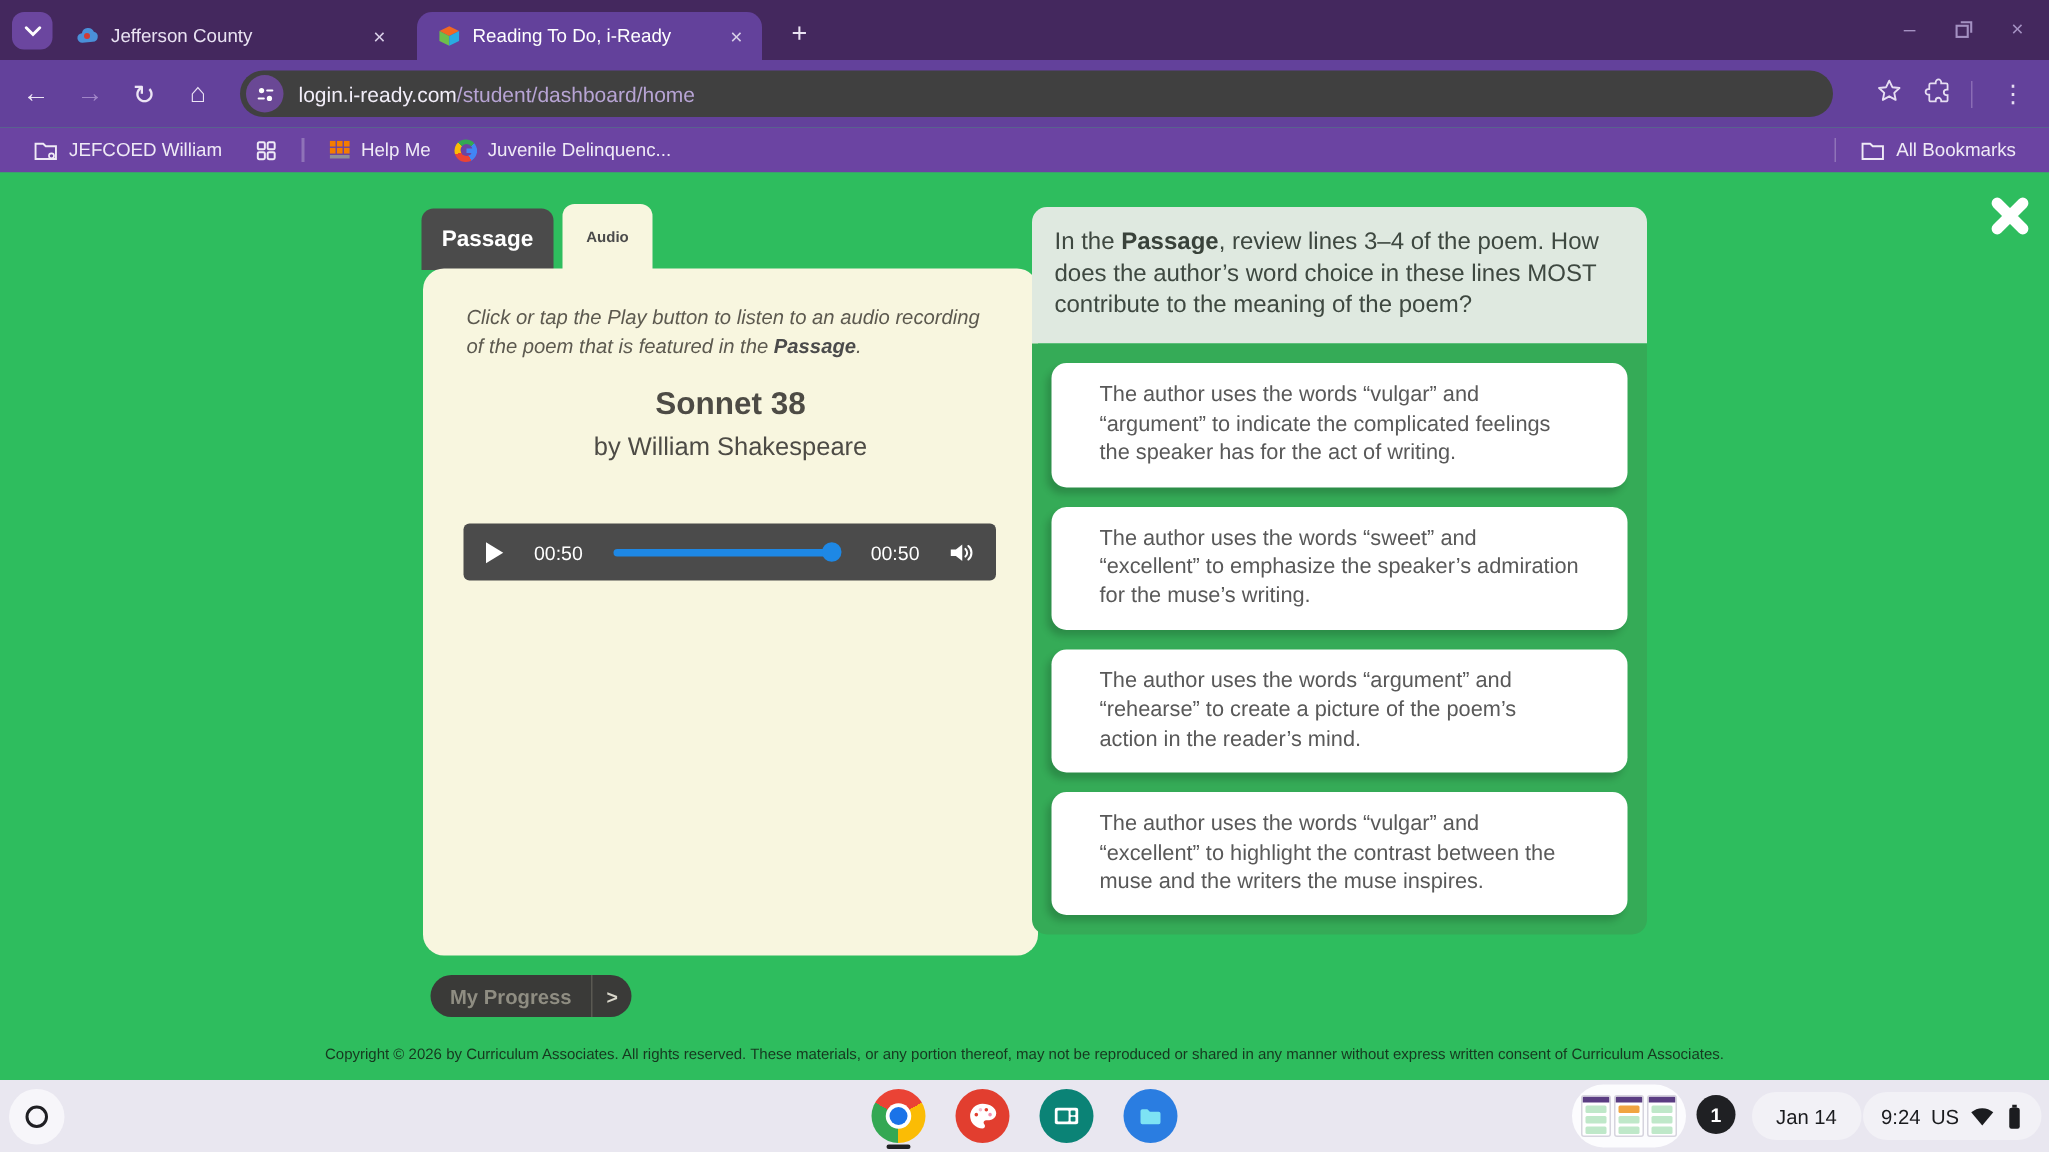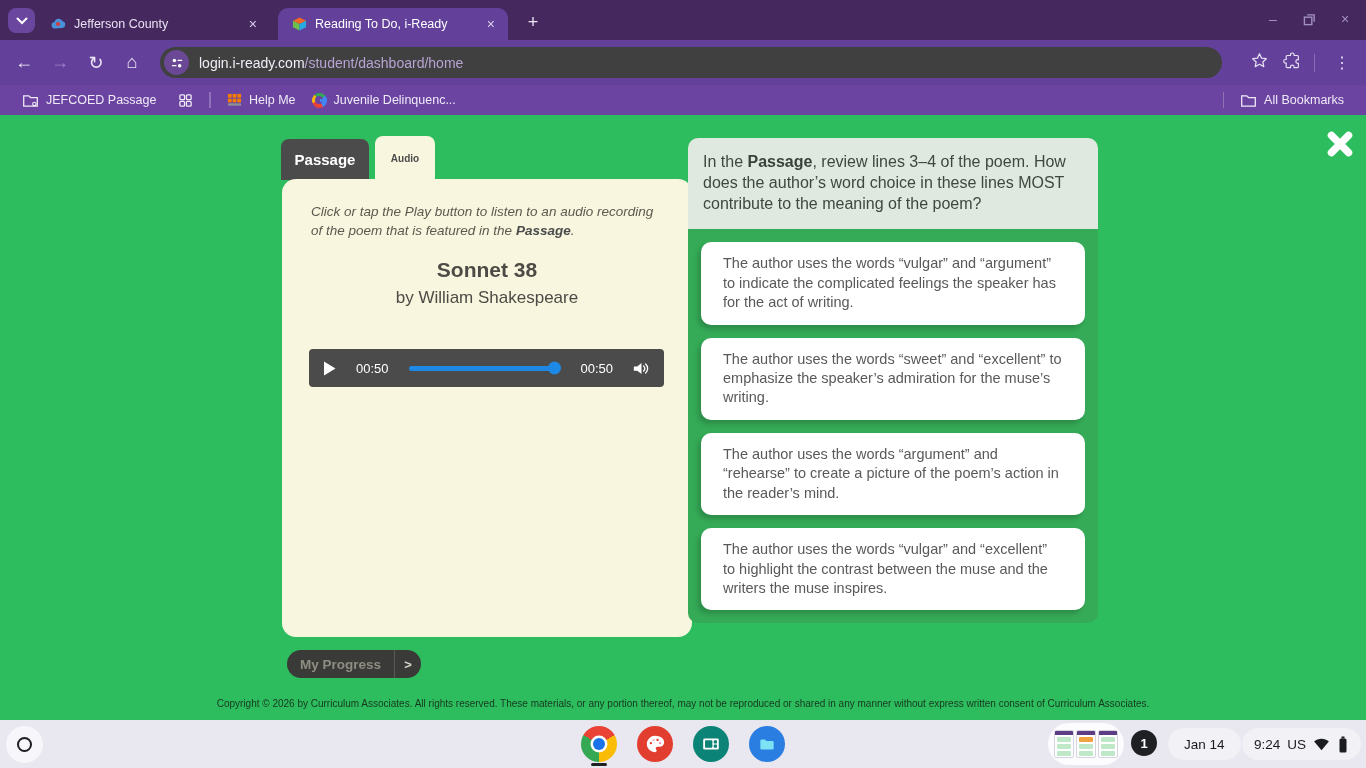--- a/index.html
+++ b/index.html
@@ -71,21 +71,21 @@
   .mp-label { padding:0 13px; color:#8f8d82; font-weight:bold; font-size:13.5px; }
   .mp-div { width:1px; height:28px; background:#5a5952; }
   .mp-chev { width:26px; text-align:center; color:#d9d7cb; font-weight:bold; font-size:13px; }
 
   .question-panel { position:absolute; left:688px; top:23px; width:410px; }
   .question-header { background:#dfe9e0; border-radius:10px 10px 0 0; padding:13px 15px 15px 15px;
     font-size:16px; color:#3e4840; line-height:1.32; }
   .question-header b { color:#39423a; }
   .answers { background:#35ab57; border-radius:0 0 10px 10px; padding:13px; display:flex;
     flex-direction:column; gap:13px; }
-  .answer-card { background:#ffffff; border-radius:10px; padding:12px 22px; font-size:14.5px;
+  .answer-card { background:#ffffff; border-radius:10px; padding:12px 32px; font-size:14.5px;
     color:#595959; line-height:1.34; min-height:71px; box-shadow:-3px 4px 5px rgba(0,0,0,0.18); cursor:pointer; }
 
   .close-x { position:absolute; right:10px; top:13px; width:32px; height:32px; cursor:pointer; }
 
   .copyright { position:absolute; left:0; top:583px; width:1366px; text-align:center;
     font-size:10px; color:#16381f; }
 
   
   .shelf { position:absolute; bottom:0; left:0; width:1366px; height:48px; background:#e9e7f0; }
   .launcher { position:absolute; left:6px; top:6px; width:37px; height:37px; border-radius:50%;
@@ -197,21 +197,21 @@
     <div class="kebab">⋮</div>
   </div>
 </div>
 
 <div class="bookmarks">
   <div class="bm-item">
     <svg width="17" height="15" viewBox="0 0 20 17">
       <path d="M2 3h6l2 2h8v10H2z" fill="none" stroke="#efeaf6" stroke-width="1.5"></path>
       <circle cx="14.5" cy="12.5" r="2" fill="none" stroke="#efeaf6" stroke-width="1.3"></circle>
     </svg>
-    <span>JEFCOED Passage</span>
+    <span>JEFCOED William</span>
   </div>
   <div class="bm-item" style="margin-left:6px">
     <svg width="15" height="15" viewBox="0 0 16 16">
       <rect x="2" y="2" width="5" height="5" rx="1" fill="none" stroke="#efeaf6" stroke-width="1.4"></rect>
       <rect x="9" y="2" width="5" height="5" rx="1" fill="none" stroke="#efeaf6" stroke-width="1.4"></rect>
       <rect x="2" y="9" width="5" height="5" rx="1" fill="none" stroke="#efeaf6" stroke-width="1.4"></rect>
       <rect x="9" y="9" width="5" height="5" rx="1" fill="none" stroke="#efeaf6" stroke-width="1.4"></rect>
     </svg>
   </div>
   <div class="bm-divider"></div>

